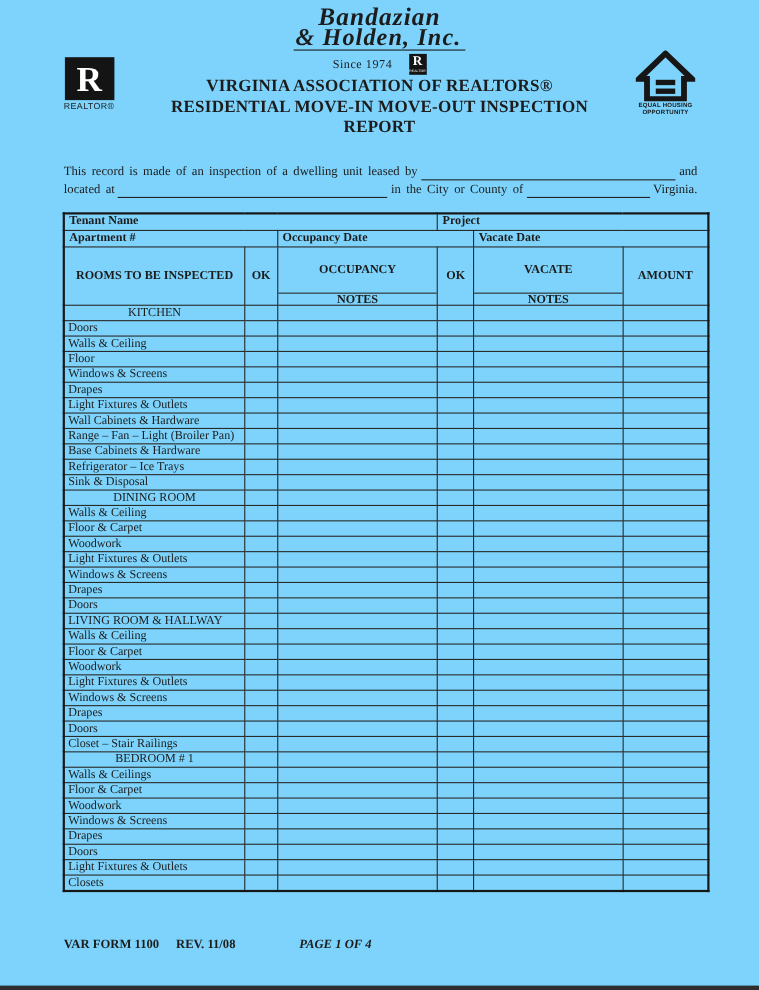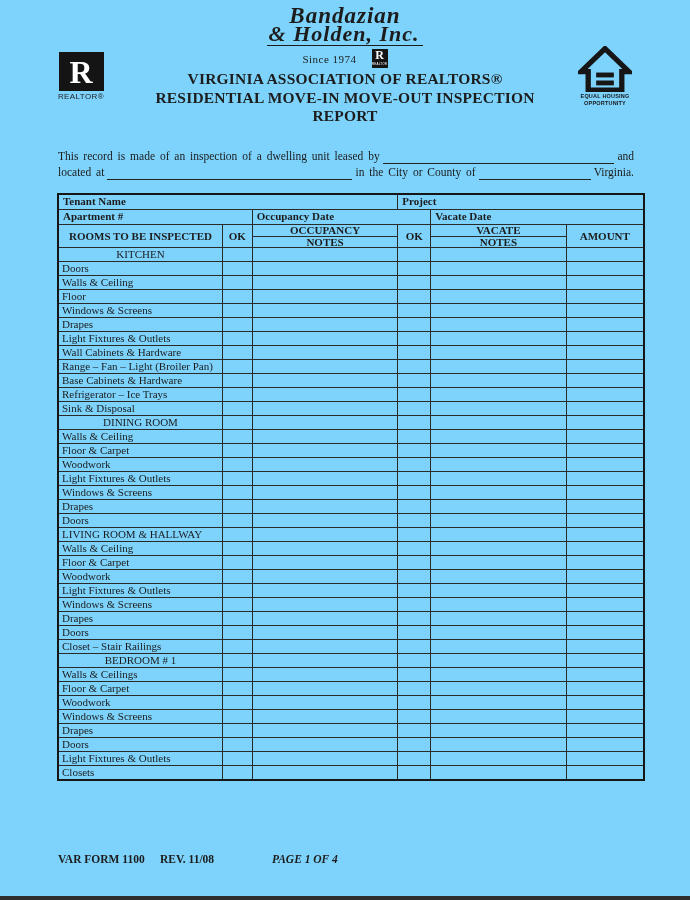--- a/index.html
+++ b/index.html
@@ -63,21 +63,21 @@
   
   table.insp {
     position:absolute; left:57px; top:193px; width:588px;
     border-collapse:collapse; table-layout:fixed;
     border:2px solid #161616;
   }
   table.insp td { border:1px solid #2a2a2a; vertical-align:middle; }
   .info-cell { height:15px; font-weight:bold; font-size:11px; line-height:13px; padding:0 0 0 4px; }
   .colhead-cell { height:22px; font-weight:bold; font-size:11px; text-align:center; padding:0; }
   .stack { display:block; width:100%; }
-  .stack div { height:11px; line-height:11px; font-weight:bold; font-size:11px; text-align:center; }
+  .stack div { height:11px; line-height:11px; font-weight:bold; font-size:11px; text-align:center;margin-top:15px; }
   .stack div.lower { border-top:1px solid #2a2a2a; }
   .body-cell { height:13.8px; }
   .item-cell {
     font-weight:normal; font-size:11px; line-height:13px;
     padding:0 3px 0 3px; text-align:justify; text-justify:inter-word;
   }
   .item-cell.center { text-align:center; }
 
   
   .footer { position:absolute; top:853px; left:0; width:100%; font-size:11.5px; }

